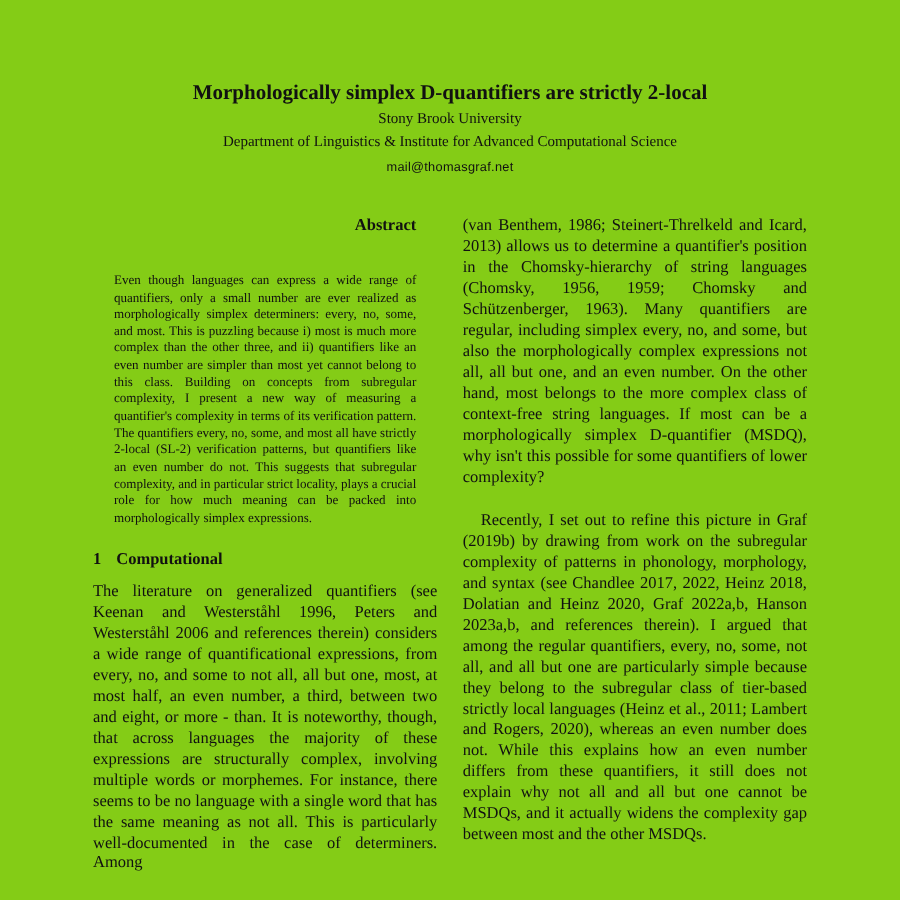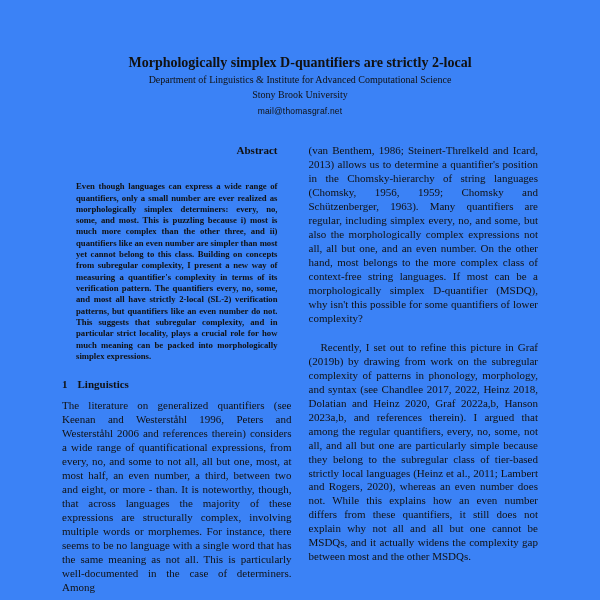--- a/index.html
+++ b/index.html
@@ -1,21 +1,21 @@
 <!DOCTYPE html>
 <html><head>
 <meta charset="utf-8">
 <style>
   * { margin: 0; padding: 0; box-sizing: border-box; }
   html, body { background: #ffffff; }
   .page {
     position: relative;
     width: 600px;
     height: 600px;
-    background: #3b82f6;
+    background: #84cc16;
     color: #111111;
     font-family: "Liberation Serif", serif;
     overflow: hidden;
     padding: 54px 62px 0 62px;
   }
   .header { text-align: center; }
   .title {
     font-size: 14px;
     font-weight: bold;
     line-height: 1.3;
@@ -46,21 +46,20 @@
   .abstract-heading {
     text-align: right;
     font-weight: bold;
     font-size: 11px;
     margin-bottom: 25px;
   }
   .abstract-text {
     font-size: 8.7px;
     line-height: 1.3;
     text-align: justify;
-    font-weight: bold;
   }
   .section-heading {
     font-size: 11px;
     font-weight: bold;
     margin: 16px 0 9px 0;
   }
   .section-heading .sec-num { margin-right: 10px; }
   .body {
     font-size: 11px;
     line-height: 1.27;
@@ -68,35 +67,35 @@
   }
   .indent { text-indent: 12px; margin-top: 15px; }
 </style>
 </head>
 <body>
 
 <div class="page">
 
   <div class="header">
     <div class="title">Morphologically simplex D-quantifiers are strictly 2-local</div>
+    <div class="affil">Stony Brook University</div>
     <div class="affil">Department of Linguistics &amp; Institute for Advanced Computational Science</div>
-    <div class="affil">Stony Brook University</div>
     <div class="email">mail@thomasgraf.net</div>
   </div>
 
   <div class="columns">
 
     <div class="col">
       <div class="abstract">
         <div class="abstract-heading">Abstract</div>
         <p class="abstract-text">Even though languages can express a wide range of quantifiers, only a small number are ever realized as morphologically simplex determiners: every, no, some, and most. This is puzzling because i) most is much more complex than the other three, and ii) quantifiers like an even number are simpler than most yet cannot belong to this class. Building on concepts from subregular complexity, I present a new way of measuring a quantifier's complexity in terms of its verification pattern. The quantifiers every, no, some, and most all have strictly 2-local (SL-2) verification patterns, but quantifiers like an even number do not. This suggests that subregular complexity, and in particular strict locality, plays a crucial role for how much meaning can be packed into morphologically simplex expressions.</p>
       </div>
 
       <div class="section-heading">
-        <span class="sec-num">1</span><span>Linguistics</span>
+        <span class="sec-num">1</span><span>Computational</span>
       </div>
 
       <p class="body">The literature on generalized quantifiers (see Keenan and Westerståhl 1996, Peters and Westerståhl 2006 and references therein) considers a wide range of quantificational expressions, from every, no, and some to not all, all but one, most, at most half, an even number, a third, between two and eight, or more - than. It is noteworthy, though, that across languages the majority of these expressions are structurally complex, involving multiple words or morphemes. For instance, there seems to be no language with a single word that has the same meaning as not all. This is particularly well-documented in the case of determiners. Among</p>
     </div>
 
     <div class="col">
       <p class="body">(van Benthem, 1986; Steinert-Threlkeld and Icard, 2013) allows us to determine a quantifier's position in the Chomsky-hierarchy of string languages (Chomsky, 1956, 1959; Chomsky and Schützenberger, 1963). Many quantifiers are regular, including simplex every, no, and some, but also the morphologically complex expressions not all, all but one, and an even number. On the other hand, most belongs to the more complex class of context-free string languages. If most can be a morphologically simplex D-quantifier (MSDQ), why isn't this possible for some quantifiers of lower complexity?</p>
       <p class="body indent">Recently, I set out to refine this picture in Graf (2019b) by drawing from work on the subregular complexity of patterns in phonology, morphology, and syntax (see Chandlee 2017, 2022, Heinz 2018, Dolatian and Heinz 2020, Graf 2022a,b, Hanson 2023a,b, and references therein). I argued that among the regular quantifiers, every, no, some, not all, and all but one are particularly simple because they belong to the subregular class of tier-based strictly local languages (Heinz et al., 2011; Lambert and Rogers, 2020), whereas an even number does not. While this explains how an even number differs from these quantifiers, it still does not explain why not all and all but one cannot be MSDQs, and it actually widens the complexity gap between most and the other MSDQs.</p>
     </div>
 

